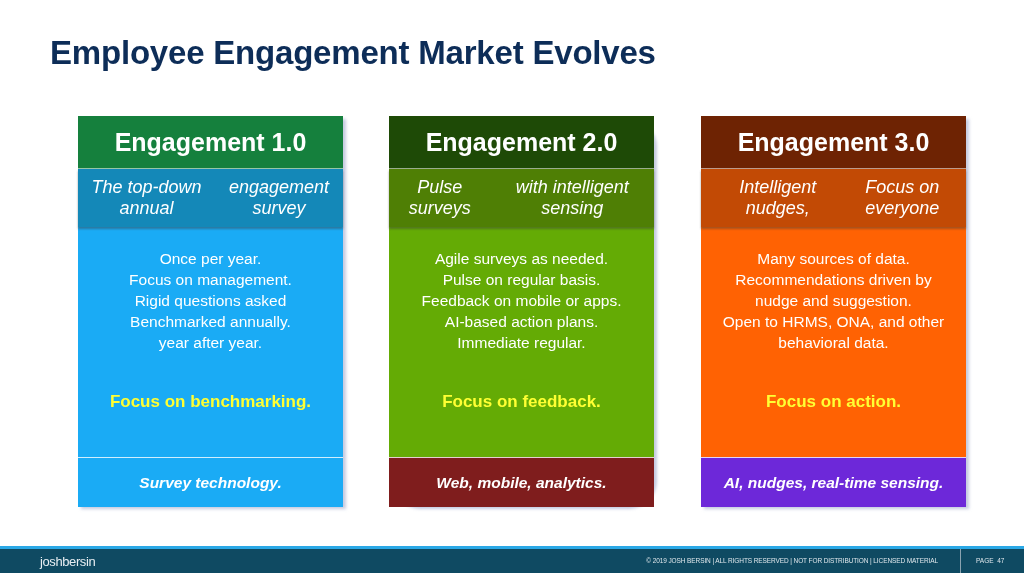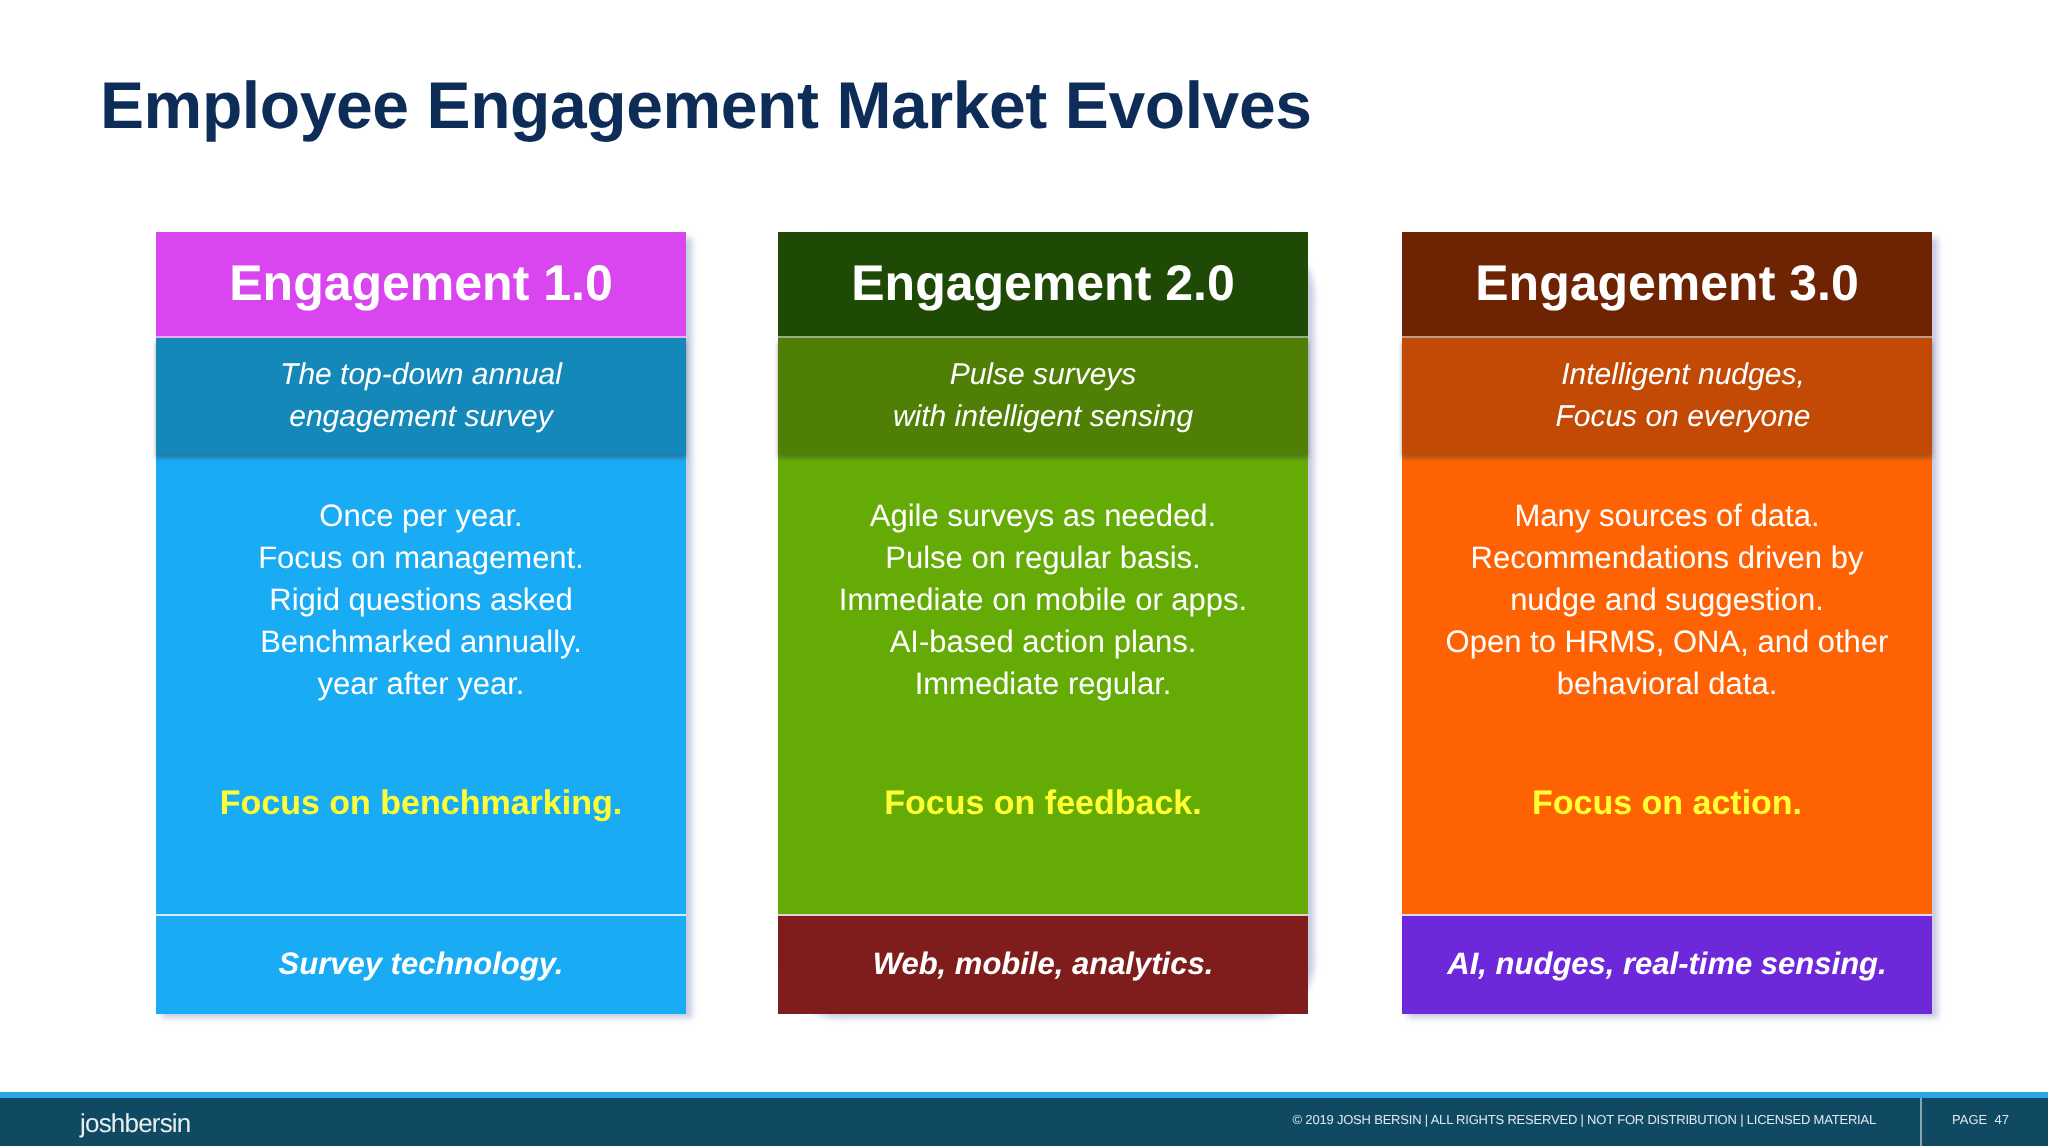--- a/index.html
+++ b/index.html
@@ -37,26 +37,26 @@
       align-items: center;
       justify-content: center;
       color: #ffffff;
       font-weight: bold;
       font-size: 25px;
       border-bottom: 1px solid rgba(255,255,255,0.55);
     }
     .card-subtitle {
       height: 58px;
       display: flex;
-      flex-direction: column;
+      flex-direction: row;
       align-items: center;
       justify-content: center;
       color: #ffffff;
       font-style: italic;
-      font-size: 15px;
+      font-size: 18px;
       line-height: 21px;
       text-align: center;
       box-shadow: 0 2px 2px rgba(60,60,60,0.45);
       position: relative;
       z-index: 1;
     }
     .card-body {
       height: 230px;
       position: relative;
     }
@@ -135,21 +135,21 @@
       font-size: 6.5px;
       white-space: nowrap;
     }
   </style>
 </head>
 <body>
 
 <h1 class="slide-title">Employee Engagement Market Evolves</h1>
 
 <div class="card" style="left:78px;">
-  <div class="card-header" style="background:#d946ef;">
+  <div class="card-header" style="background:#15803d;">
     <span>Engagement 1.0</span>
   </div>
   <div class="card-subtitle" style="background:#1488b8;">
     <div>The top-down annual</div>
     <div>engagement survey</div>
   </div>
   <div class="card-body" style="background:#1aabf5;">
     <div class="card-lines">
       <div>Once per year.</div>
       <div>Focus on management.</div>
@@ -167,21 +167,21 @@
     <span>Engagement 2.0</span>
   </div>
   <div class="card-subtitle" style="background:#4f7f05;">
     <div>Pulse surveys</div>
     <div>with intelligent sensing</div>
   </div>
   <div class="card-body" style="background:#64ab05;">
     <div class="card-lines">
       <div>Agile surveys as needed.</div>
       <div>Pulse on regular basis.</div>
-      <div>Immediate on mobile or apps.</div>
+      <div>Feedback on mobile or apps.</div>
       <div>AI-based action plans.</div>
       <div>Immediate regular.</div>
     </div>
     <div class="card-focus">Focus on feedback.</div>
   </div>
   <div class="card-footer" style="background:#7f1d1d;">Web, mobile, analytics.</div>
 </div>
 
 <div class="card" style="left:701px;">
   <div class="card-header" style="background:#6e2303;">

